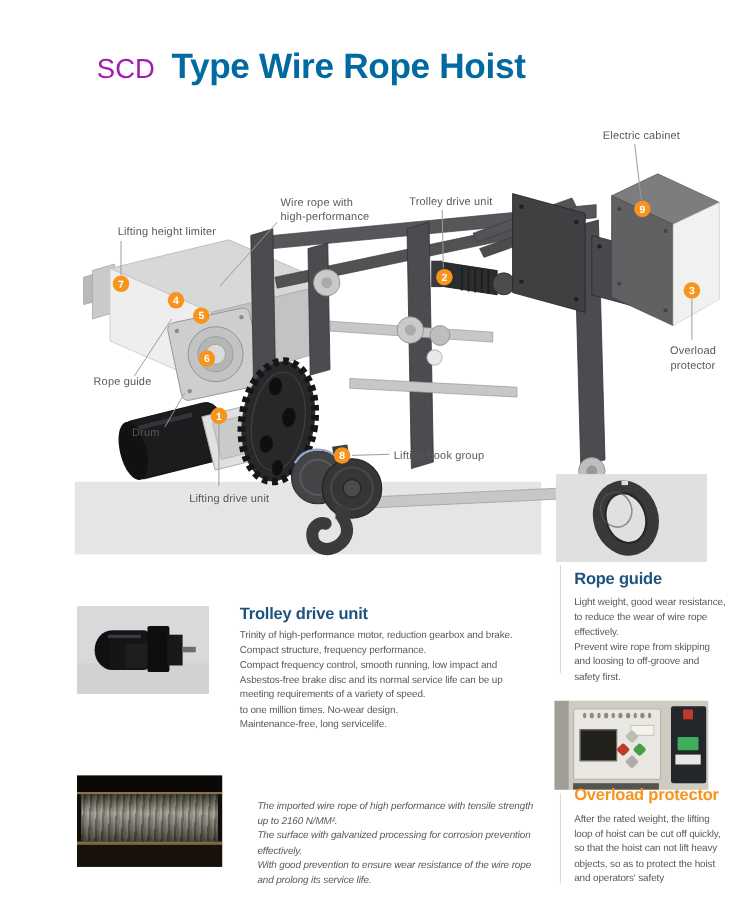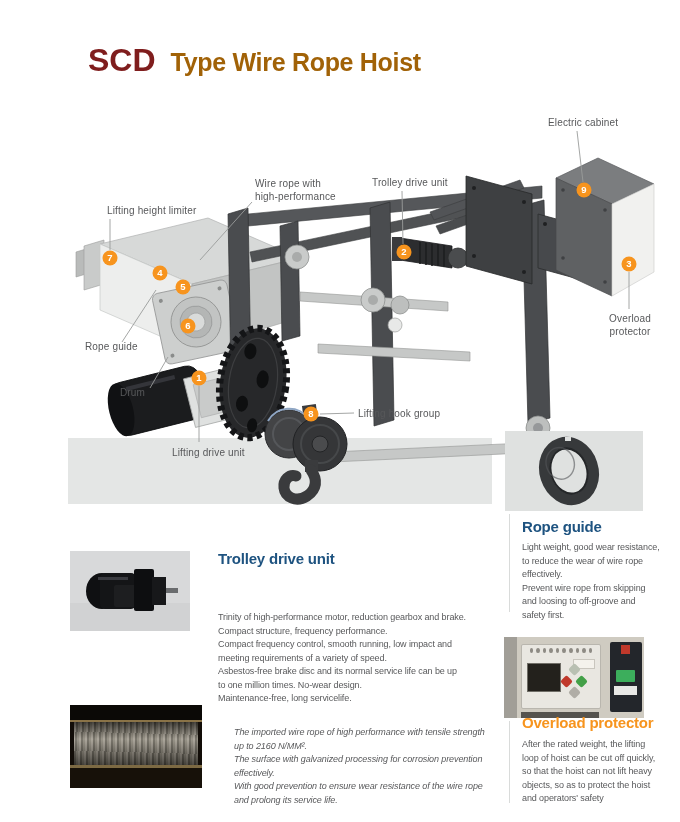--- a/index.html
+++ b/index.html
@@ -1,21 +1,21 @@
 <!DOCTYPE html>
 <html><head>
 <meta charset="utf-8">
 <style>
   html,body{margin:0;padding:0;background:#ffffff;}
   .page{position:relative;width:680px;height:822px;background:#ffffff;overflow:hidden;
         font-family:"Liberation Sans",sans-serif;}
   
   .hdr{position:absolute;left:88px;top:42px;white-space:nowrap;}
-  .brand{font-size:32px;font-weight:bold;color:#7f1d1d;letter-spacing:0px;}
-  .title-rest{font-size:25px;font-weight:bold;color:#a16207;margin-left:15px;letter-spacing:-0.3px;}
+  .brand{font-size:25px;font-weight:normal;color:#a21caf;letter-spacing:0px;}
+  .title-rest{font-size:32px;font-weight:bold;color:#0369a1;margin-left:15px;letter-spacing:-0.3px;}
   
   .diagram{position:absolute;left:0;top:100px;width:680px;height:417px;}
   .dlabel{font-family:"Liberation Sans",sans-serif;font-size:10px;fill:#57585a;letter-spacing:0.15px;}
   .callout-num{font-family:"Liberation Sans",sans-serif;font-size:9.5px;font-weight:bold;fill:#ffffff;text-anchor:middle;}
   .leader{stroke:#9a9c9b;stroke-width:0.9;fill:none;}
   
   .img-box{position:absolute;overflow:hidden;}
   
   .sec-heading{position:absolute;font-size:15px;font-weight:bold;letter-spacing:-0.2px;white-space:nowrap;}
   .blue{color:#1e5380;}
@@ -239,26 +239,26 @@
       <rect x="30" y="22" width="36" height="36" rx="5" fill="#141517"></rect>
       <rect x="44" y="34" width="22" height="22" rx="2" fill="#1d1e20"></rect>
       <rect x="64" y="18" width="20" height="42" rx="2" fill="#0d0e10"></rect>
       <rect x="82" y="26" width="14" height="28" fill="#17181a"></rect>
       <rect x="96" y="37" width="12" height="5" fill="#6a6c6e"></rect>
       <rect x="28" y="26" width="30" height="3" fill="#3a3b40"></rect>
     </svg>
   </div>
 
   <div class="sec-heading blue" style="left:218px;top:550px;">Trolley drive unit</div>
-  <div class="body-lines" style="left:218px;top:571px;width:262px;margin-top:40px;">
+  <div class="body-lines" style="left:218px;top:571px;width:262px;">
     <div>Trinity of high-performance motor, reduction gearbox and brake.</div>
     <div>Compact structure, frequency performance.</div>
     <div>Compact frequency control, smooth running, low impact and</div>
+    <div>Asbestos-free brake disc and its normal service life can be up</div>
     <div>meeting requirements of a variety of speed.</div>
-    <div>Asbestos-free brake disc and its normal service life can be up</div>
     <div>to one million times. No-wear design.</div>
     <div>Maintenance-free, long servicelife.</div>
   </div>
 
   <div class="sec-heading blue" style="left:522px;top:518px;">Rope guide</div>
   <div class="body-lines" style="left:522px;top:541px;width:135px;">
     <div>Light weight, good wear resistance,</div>
     <div>to reduce the wear of wire rope</div>
     <div>effectively.</div>
     <div>Prevent wire rope from skipping</div>

